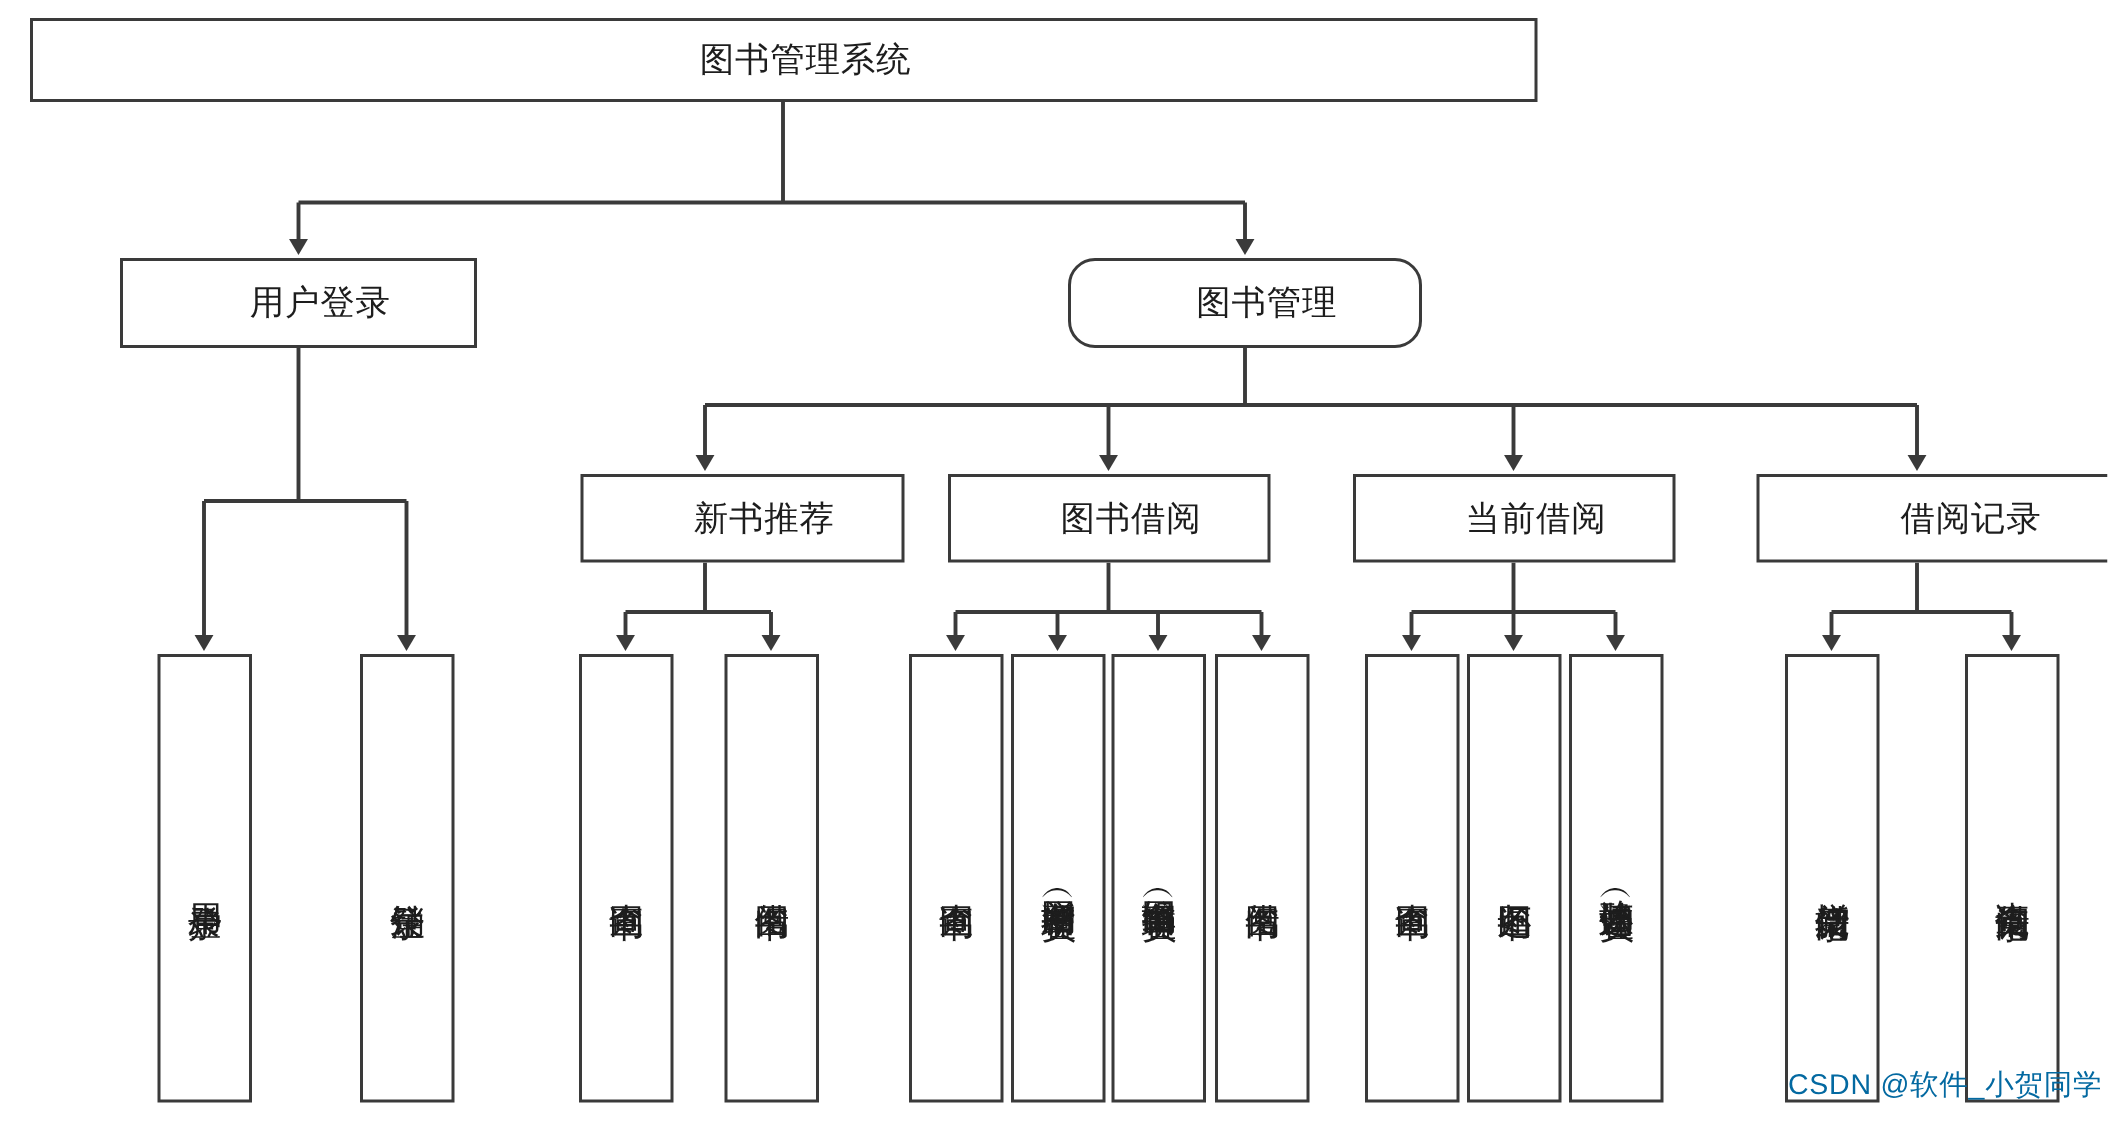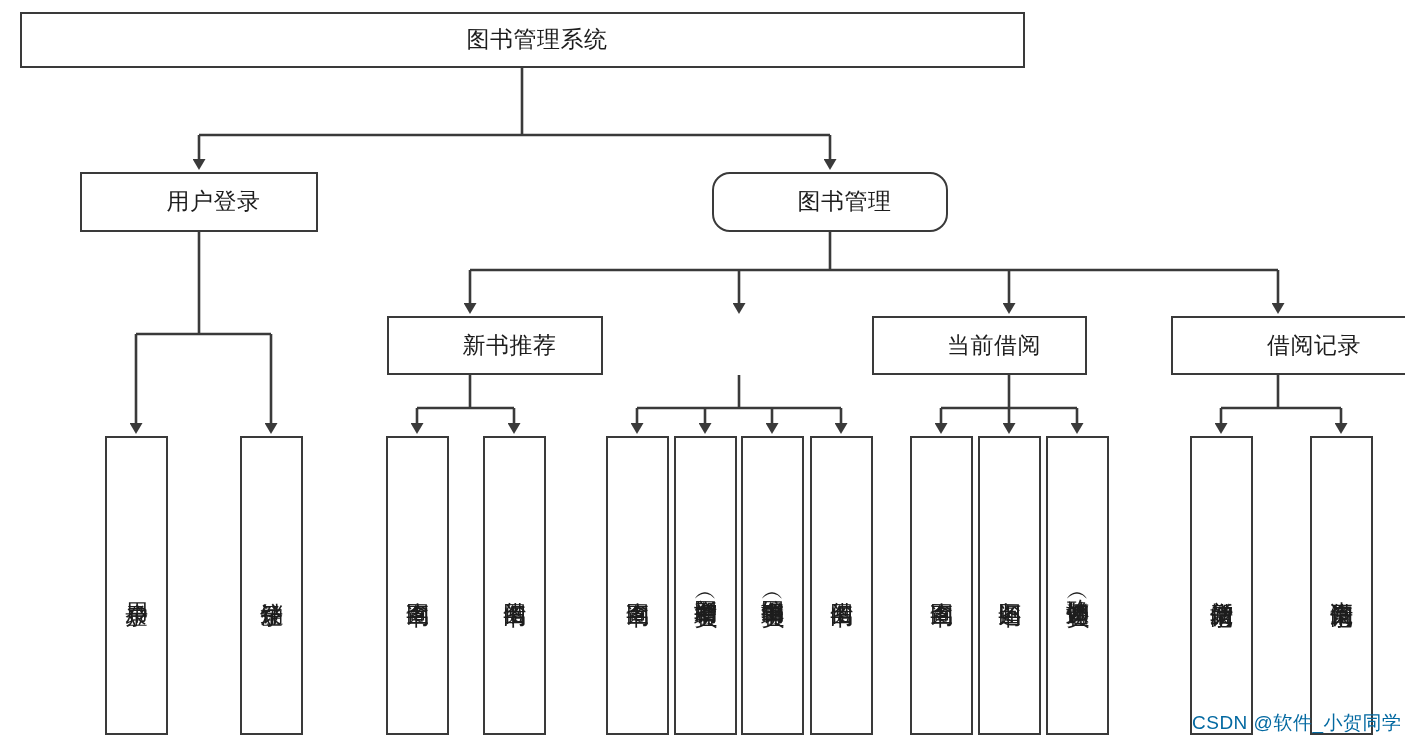--- a/index.html
+++ b/index.html
@@ -130,21 +130,24 @@
   <div class="node horiz" style="left:80px; top:172px; width:238px; height:60px;">
     <span>用户登录</span>
   </div>
   <div class="node horiz" style="left:712px; top:172px; width:236px; height:60px;border-radius:18px;">
     <span>图书管理</span>
   </div>
 
   <div class="node horiz" style="left:362px; top:316px; width:216px; height:59px;margin-left:25px;">
     <span>新书推荐</span>
   </div>
-  <div class="node horiz" style="left:872px; top:316px; width:215px; height:59px;">
+  <div class="node horiz" style="left:632px; top:316px; width:215px; height:59px;">
+    <span>图书借阅</span>
+  </div>
+  <div class="node horiz" style="left:902px; top:316px; width:215px; height:59px;">
     <span>当前借阅</span>
   </div>
   <div class="node horiz" style="left:1171px; top:316px; width:257px; height:59px;">
     <span>借阅记录</span>
   </div>
 
   <div class="node vert" style="left:105px; top:436px; width:63px; height:299px;">
     <span>用户登录</span>
   </div>
   <div class="node vert" style="left:240px; top:436px; width:63px; height:299px;">

